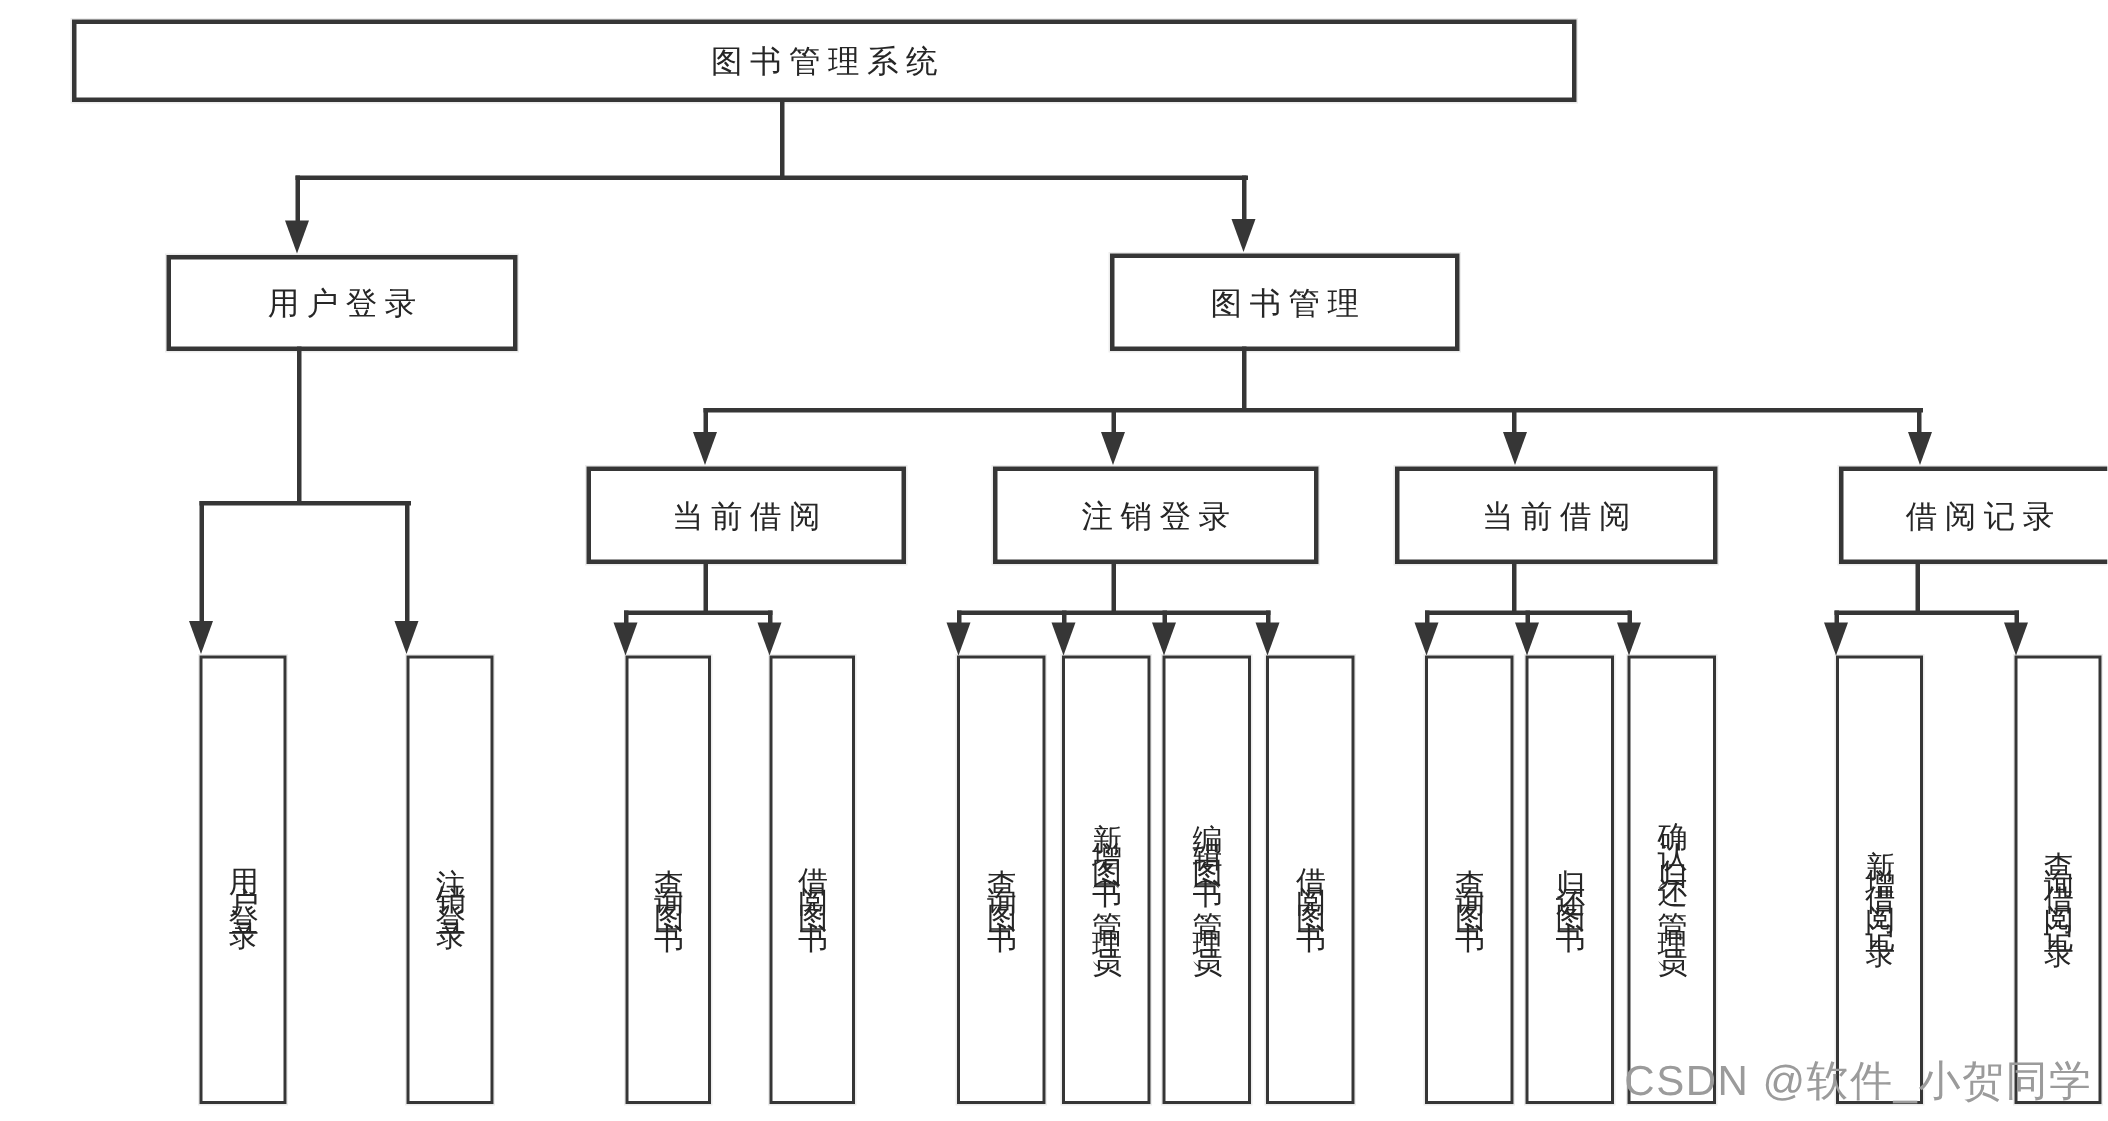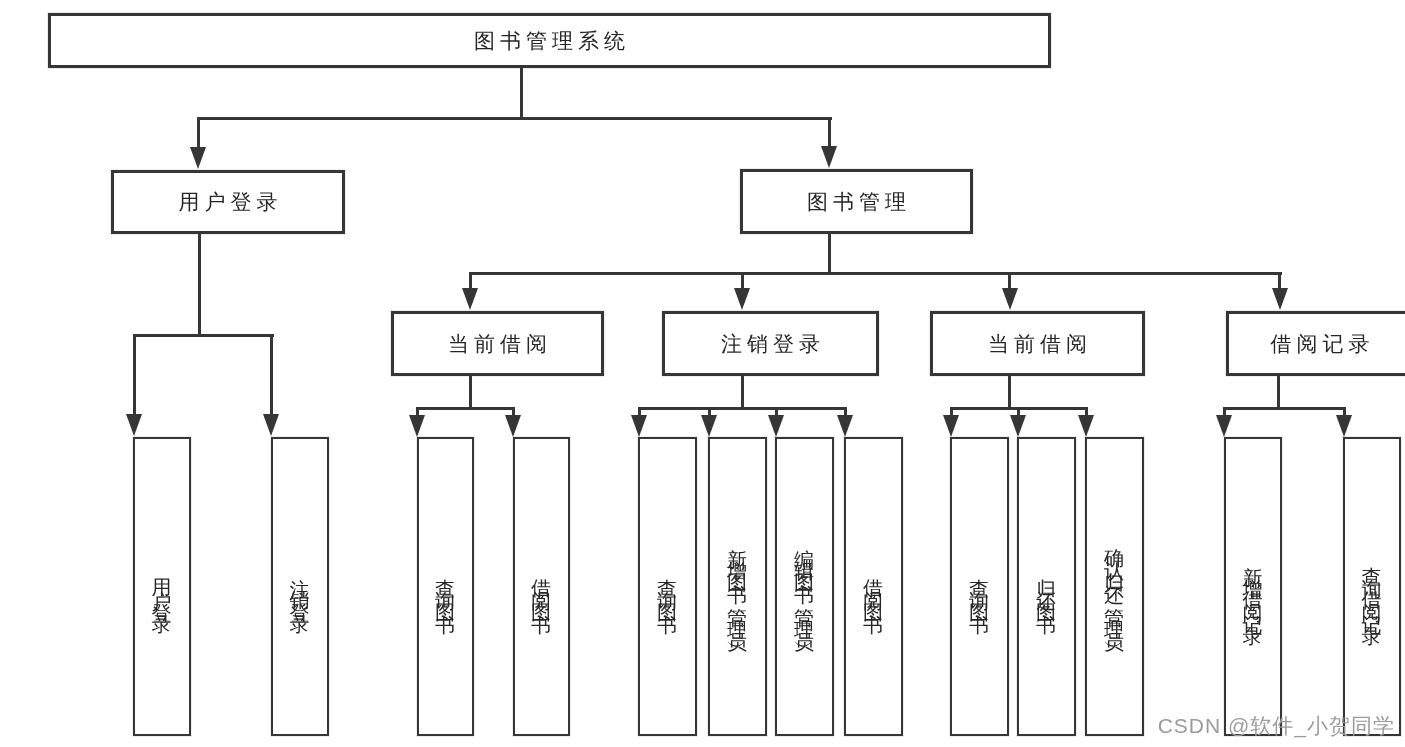--- a/index.html
+++ b/index.html
@@ -50,21 +50,21 @@
   .arr{
     position:absolute;width:0;height:0;
     border-left:8px solid transparent;
     border-right:8px solid transparent;
     border-top:22px solid var(--line);
   }
   
   #watermark{
     position:absolute;
     right:10px;bottom:7px;
-    font-size:21px;
+    font-size:28px;
     color:var(--wm);
     letter-spacing:1px;
     white-space:nowrap;
   }
 </style>
 </head>
 <body>
 
 <div id="canvas">
 

